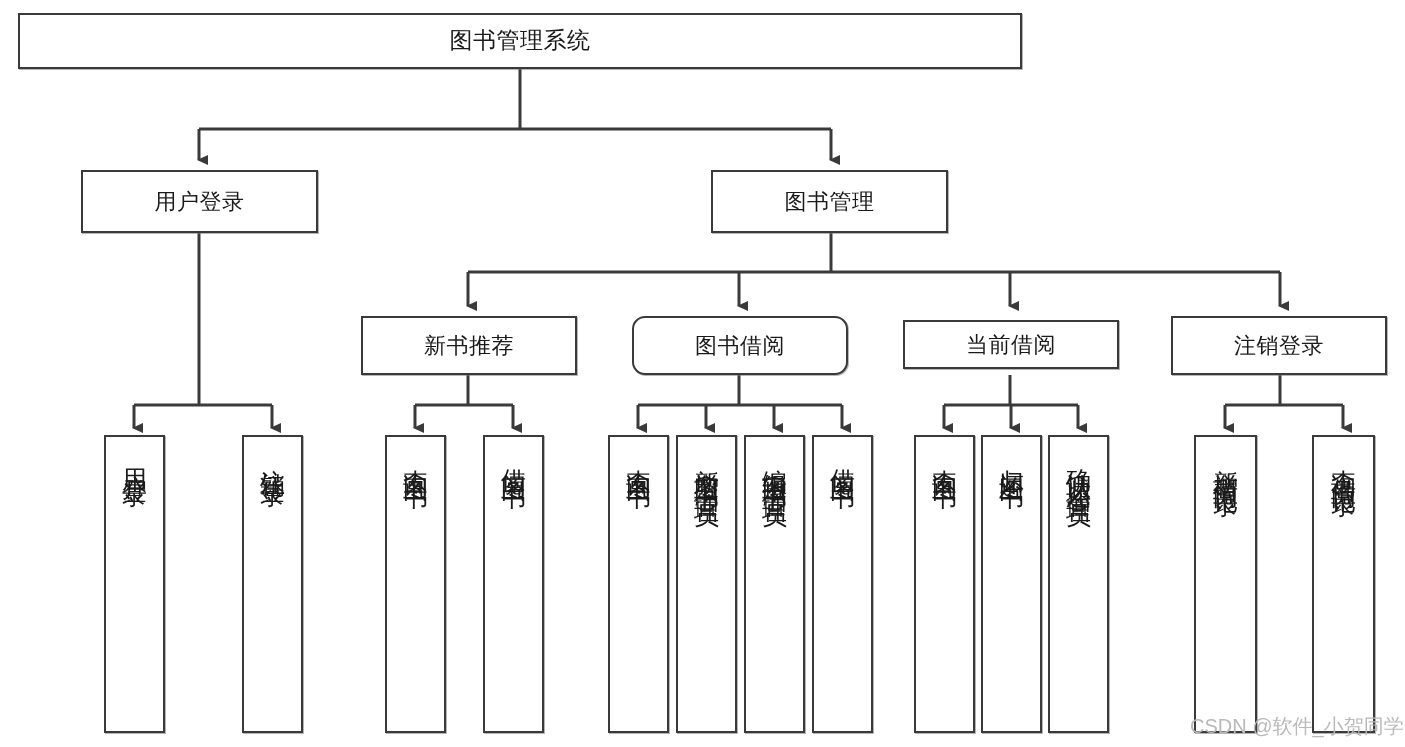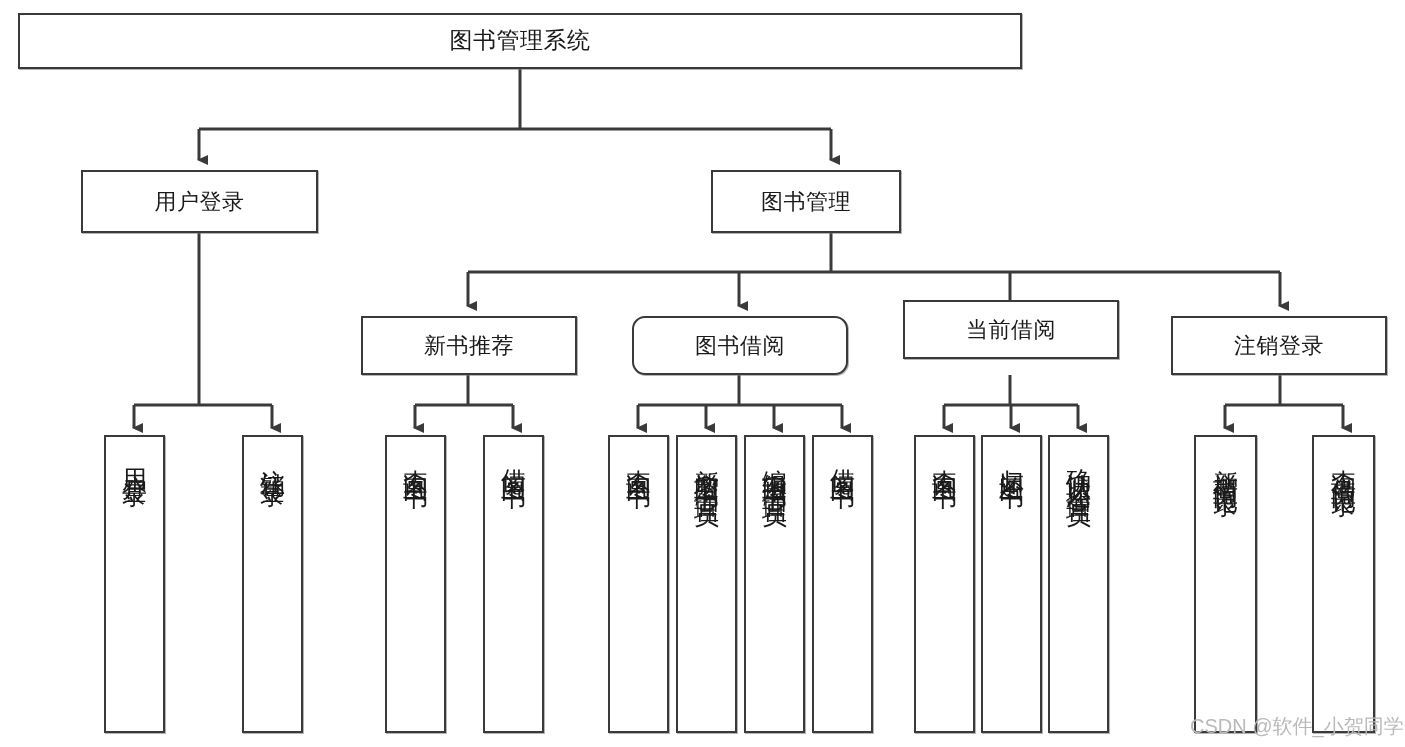--- a/index.html
+++ b/index.html
@@ -120,31 +120,31 @@
     </g>
   </svg>
 
   <div class="node horizontal root" style="left:18px; top:13px; width:1004px; height:56px;">
     <span class="label">图书管理系统</span>
   </div>
 
   <div class="node horizontal" style="left:81px; top:170px; width:237px; height:63px;">
     <span class="label">用户登录</span>
   </div>
-  <div class="node horizontal" style="left:711px; top:170px; width:190px; height:63px;font-family:Liberation Serif, serif;">
+  <div class="node horizontal" style="left:711px; top:170px; width:237px; height:63px;font-family:Liberation Serif, serif;">
     <span class="label">图书管理</span>
   </div>
 
   <div class="node horizontal" style="left:361px; top:316px; width:216px; height:59px;">
     <span class="label">新书推荐</span>
   </div>
   <div class="node horizontal" style="left:632px; top:316px; width:216px; height:59px;border-radius:13px;">
     <span class="label">图书借阅</span>
   </div>
-  <div class="node horizontal" style="left:903px; top:300px; width:216px; height:59px;">
+  <div class="node horizontal" style="left:903px; top:320px; width:216px; height:49px;">
     <span class="label">当前借阅</span>
   </div>
   <div class="node horizontal" style="left:1171px; top:316px; width:216px; height:59px;">
     <span class="label">注销登录</span>
   </div>
 
   <div class="node vertical" style="left:104px; top:435px; width:61px; height:298px;">
     <span class="label">用户登录</span>
   </div>
   <div class="node vertical" style="left:242px; top:435px; width:61px; height:298px;">

